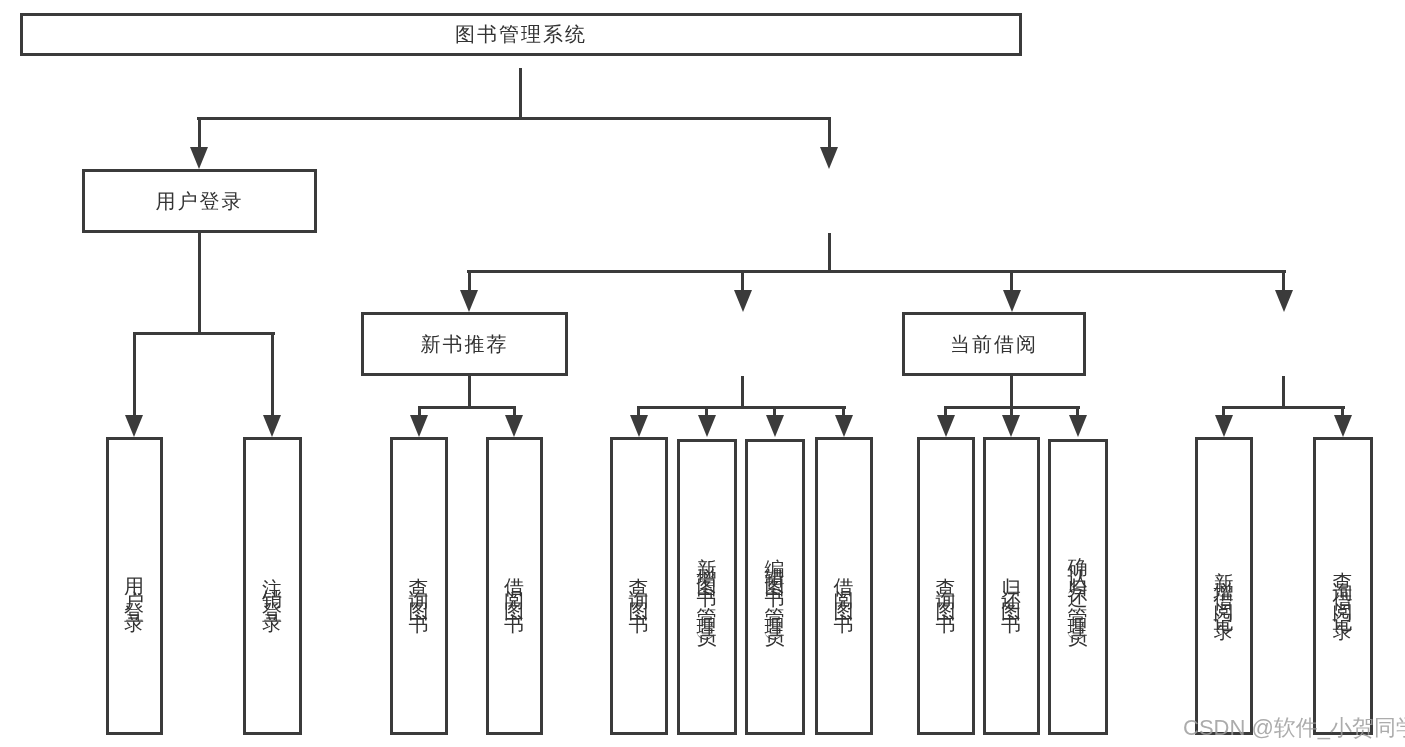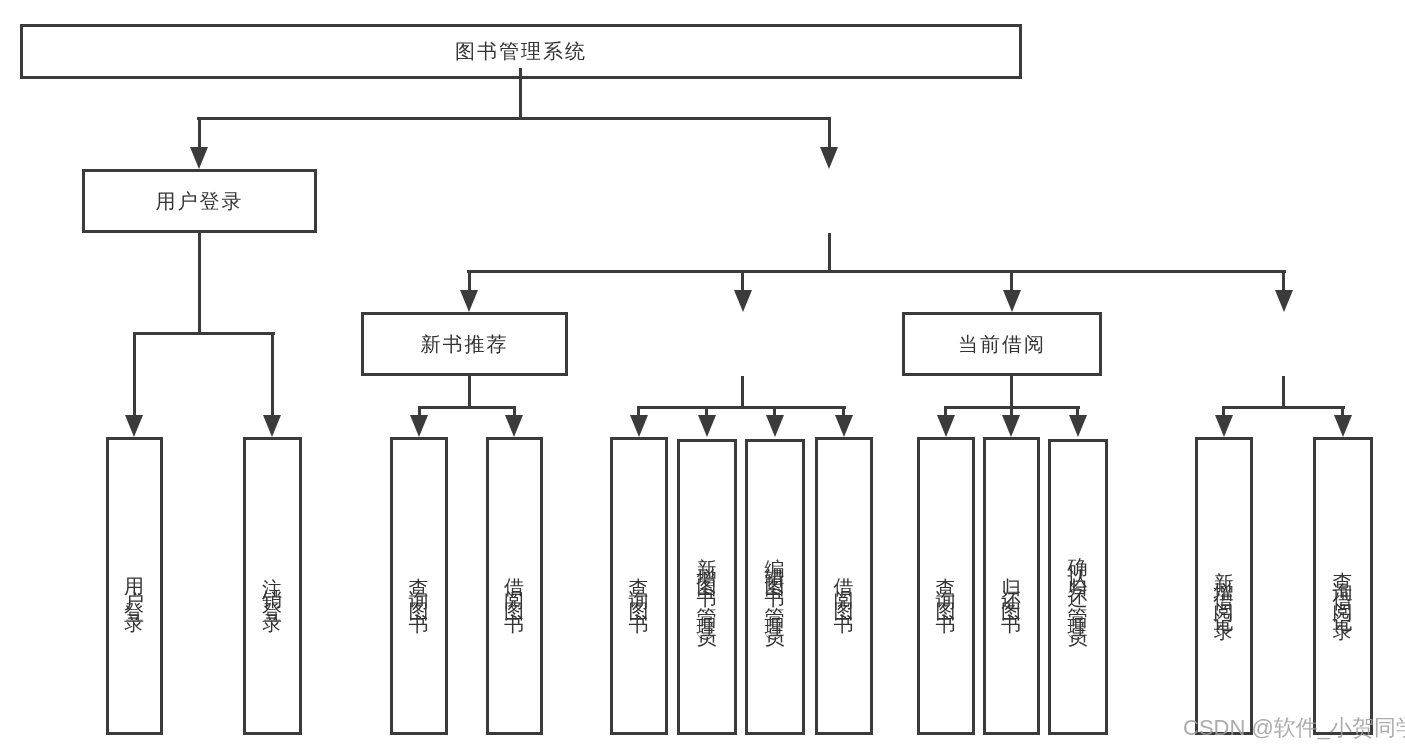--- a/index.html
+++ b/index.html
@@ -38,35 +38,35 @@
     position:absolute; left:1183px; top:713px;
     font-size:22px; color:var(--watermark,#9e9e9e);
     opacity:0.85; white-space:nowrap; z-index:5;
   }
 </style>
 </head>
 <body>
 
 <div class="stage">
 
-  <div class="box" style="left:20px; top:24px; width:1002px; height:55px;">
+  <div class="box" style="left:20px; top:13px; width:1002px; height:43px;">
     <span class="hlabel">图书管理系统</span>
   </div>
 
   <div class="box" style="left:82px; top:169px; width:235px; height:64px;">
     <span class="hlabel">用户登录</span>
   </div>
 
 
   <div class="box" style="left:361px; top:312px; width:207px; height:64px;">
     <span class="hlabel">新书推荐</span>
   </div>
 
 
-  <div class="box" style="left:902px; top:312px; width:200px; height:64px;">
+  <div class="box" style="left:902px; top:312px; width:184px; height:64px;">
     <span class="hlabel">当前借阅</span>
   </div>
 
 
   <div class="box" style="left:106px; top:437px; width:57px; height:298px;">
     <span class="vlabel">用户登录</span>
   </div>
   <div class="box" style="left:243px; top:437px; width:59px; height:298px;">
     <span class="vlabel">注销登录</span>
   </div>

